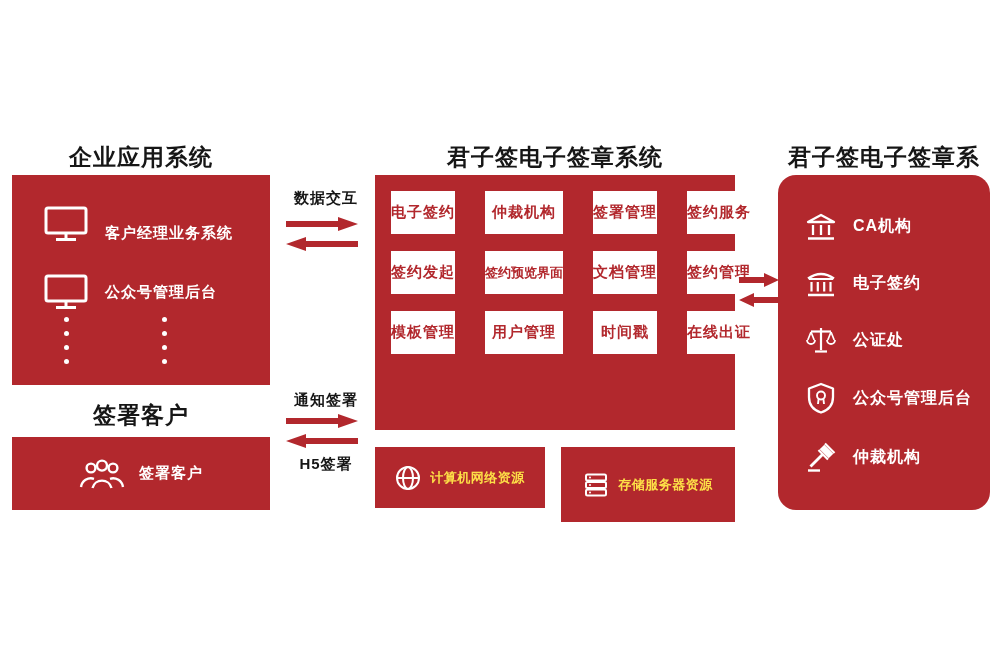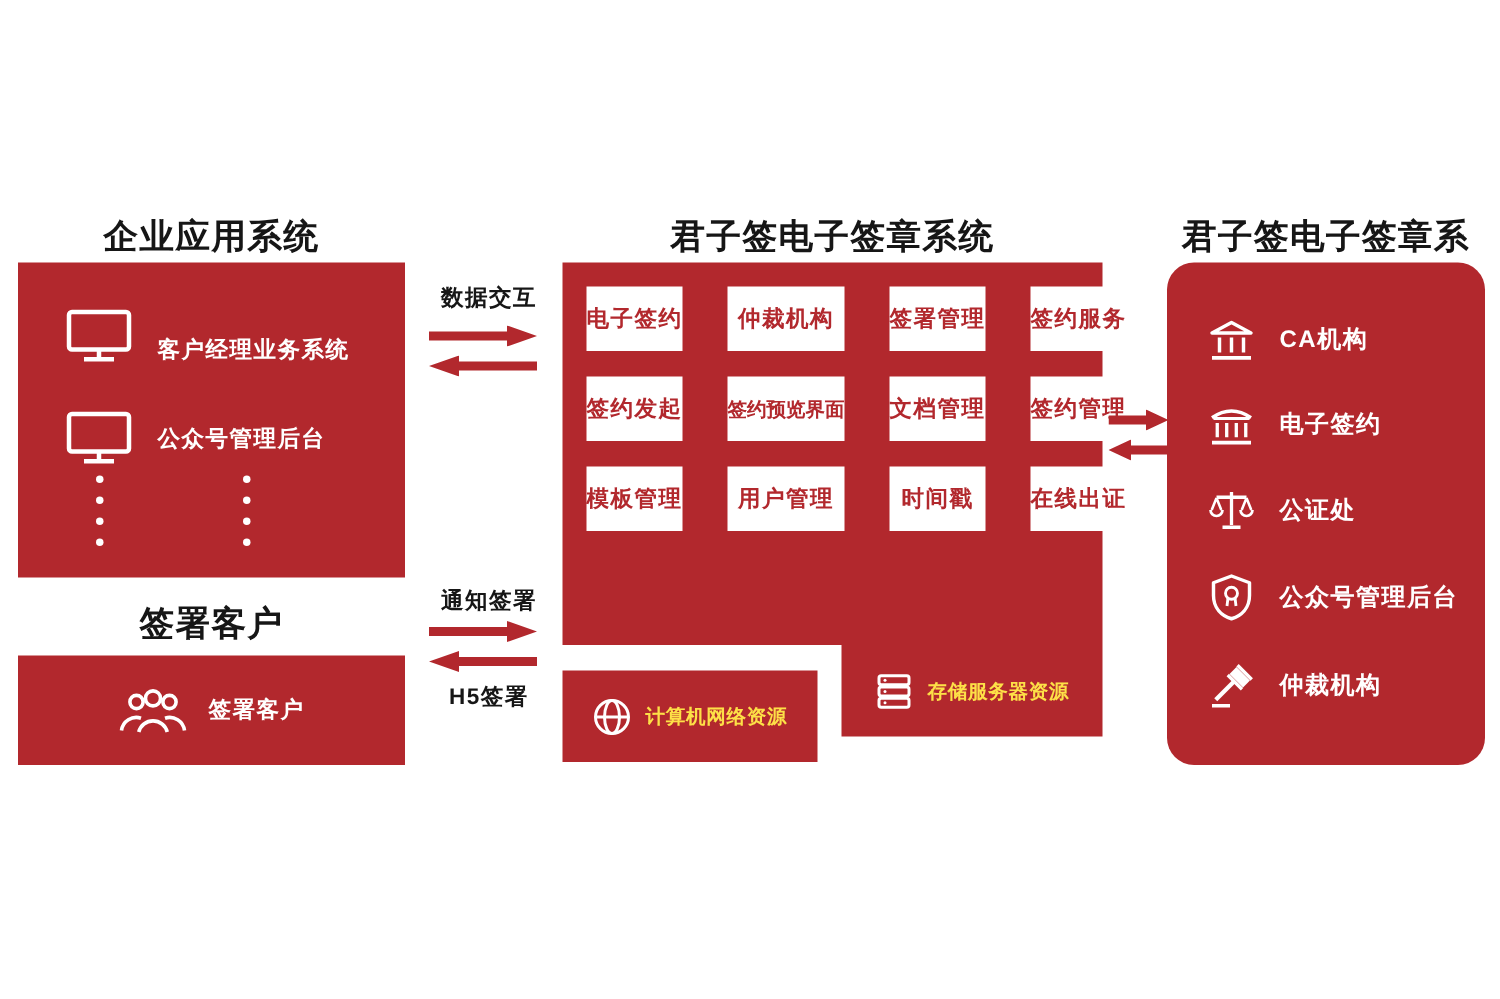--- a/index.html
+++ b/index.html
@@ -145,21 +145,21 @@
     <span class="icon">
       <svg width="26" height="26" viewBox="0 0 26 26">
         <circle cx="13" cy="13" r="11" fill="none" stroke="#fff" stroke-width="2"></circle>
         <ellipse cx="13" cy="13" rx="5" ry="11" fill="none" stroke="#fff" stroke-width="2"></ellipse>
         <line x1="2" y1="13" x2="24" y2="13" stroke="#fff" stroke-width="2"></line>
       </svg>
     </span>
     <span class="resource-label">计算机网络资源</span>
   </div>
 
-  <div class="resource-box" style="left:561px; top:430px; width:174px; height:61px;">
+  <div class="resource-box" style="left:561px; top:447px; width:174px; height:75px;">
     <span class="icon">
       <svg width="26" height="26" viewBox="0 0 26 26">
         <rect x="3" y="2.5" width="20" height="6" rx="1.5" fill="none" stroke="#fff" stroke-width="2"></rect>
         <rect x="3" y="10" width="20" height="6" rx="1.5" fill="none" stroke="#fff" stroke-width="2"></rect>
         <rect x="3" y="17.5" width="20" height="6" rx="1.5" fill="none" stroke="#fff" stroke-width="2"></rect>
         <circle cx="7" cy="5.5" r="1" fill="#fff"></circle>
         <circle cx="7" cy="13" r="1" fill="#fff"></circle>
         <circle cx="7" cy="20.5" r="1" fill="#fff"></circle>
       </svg>
     </span>

